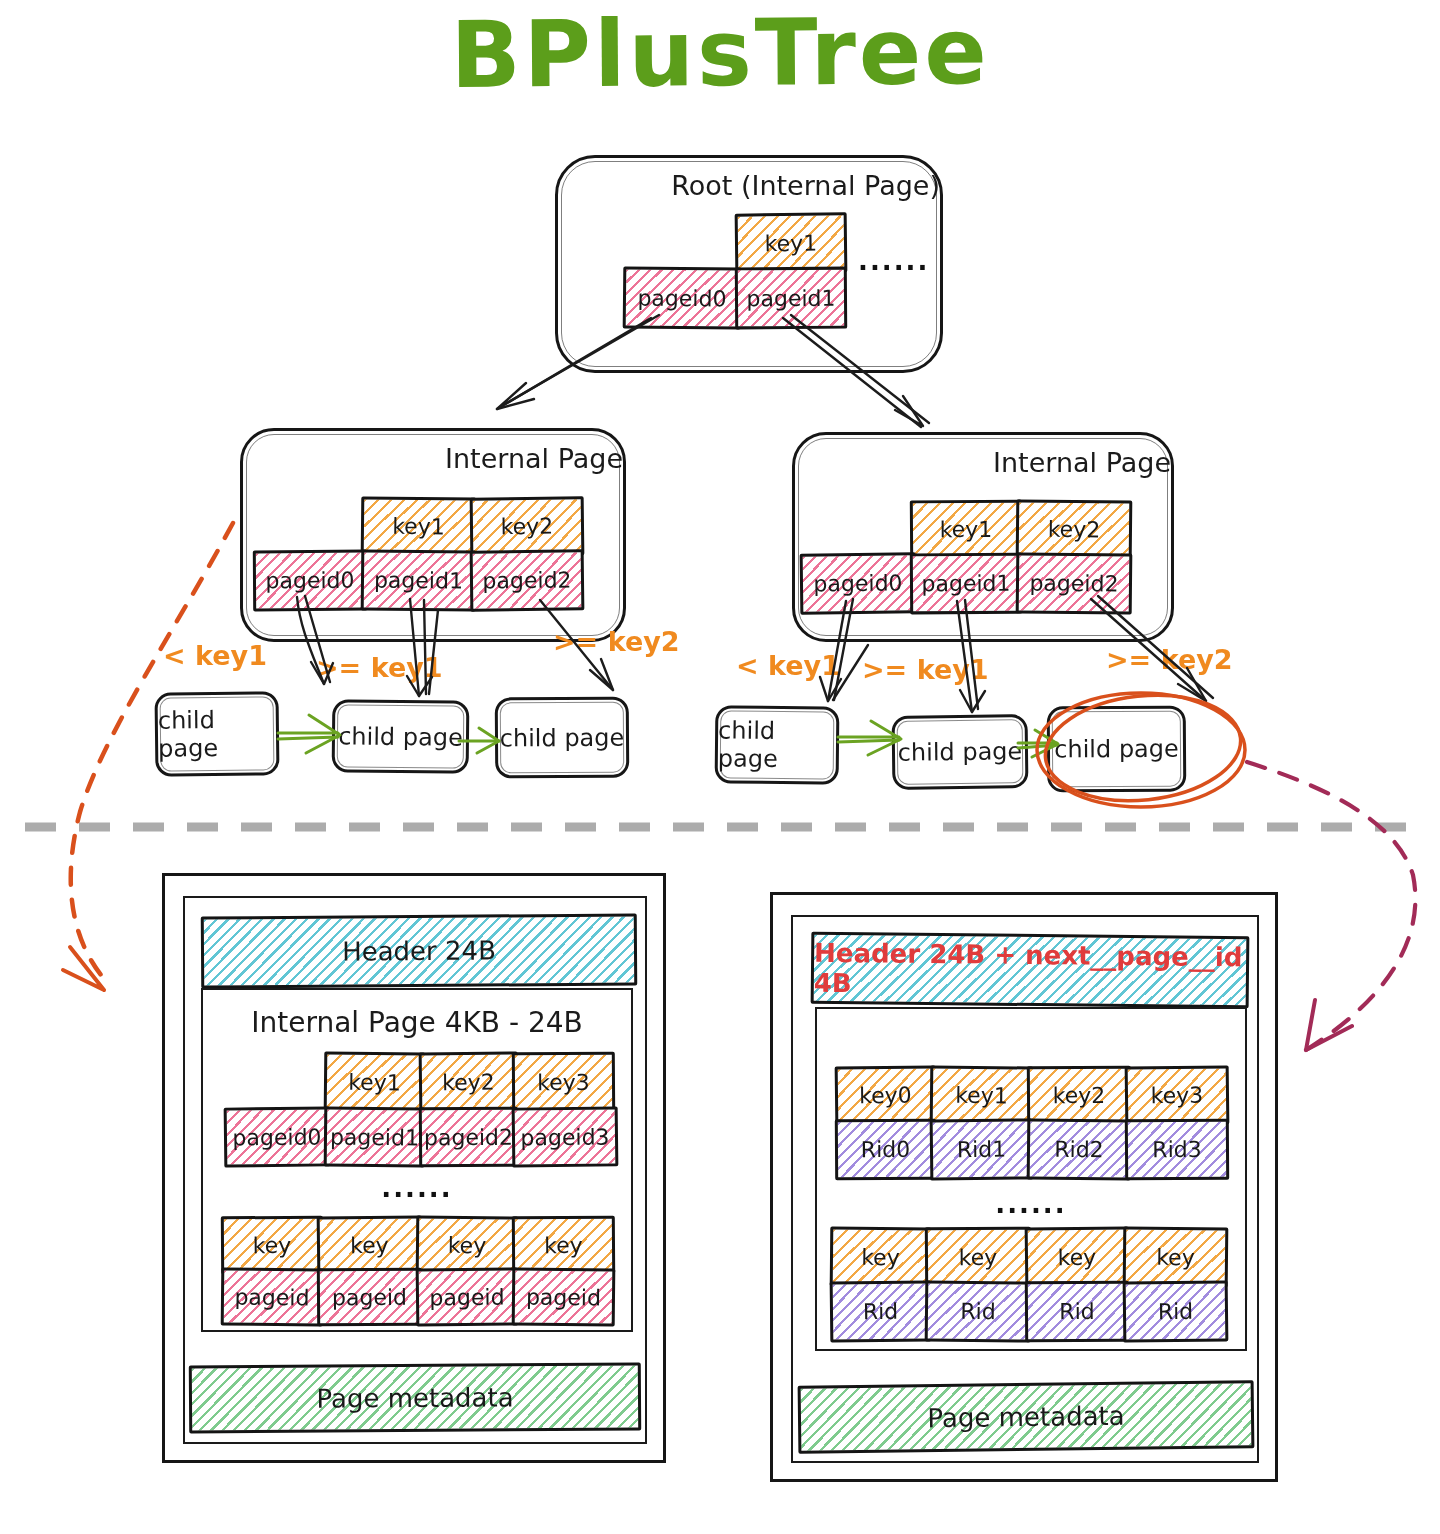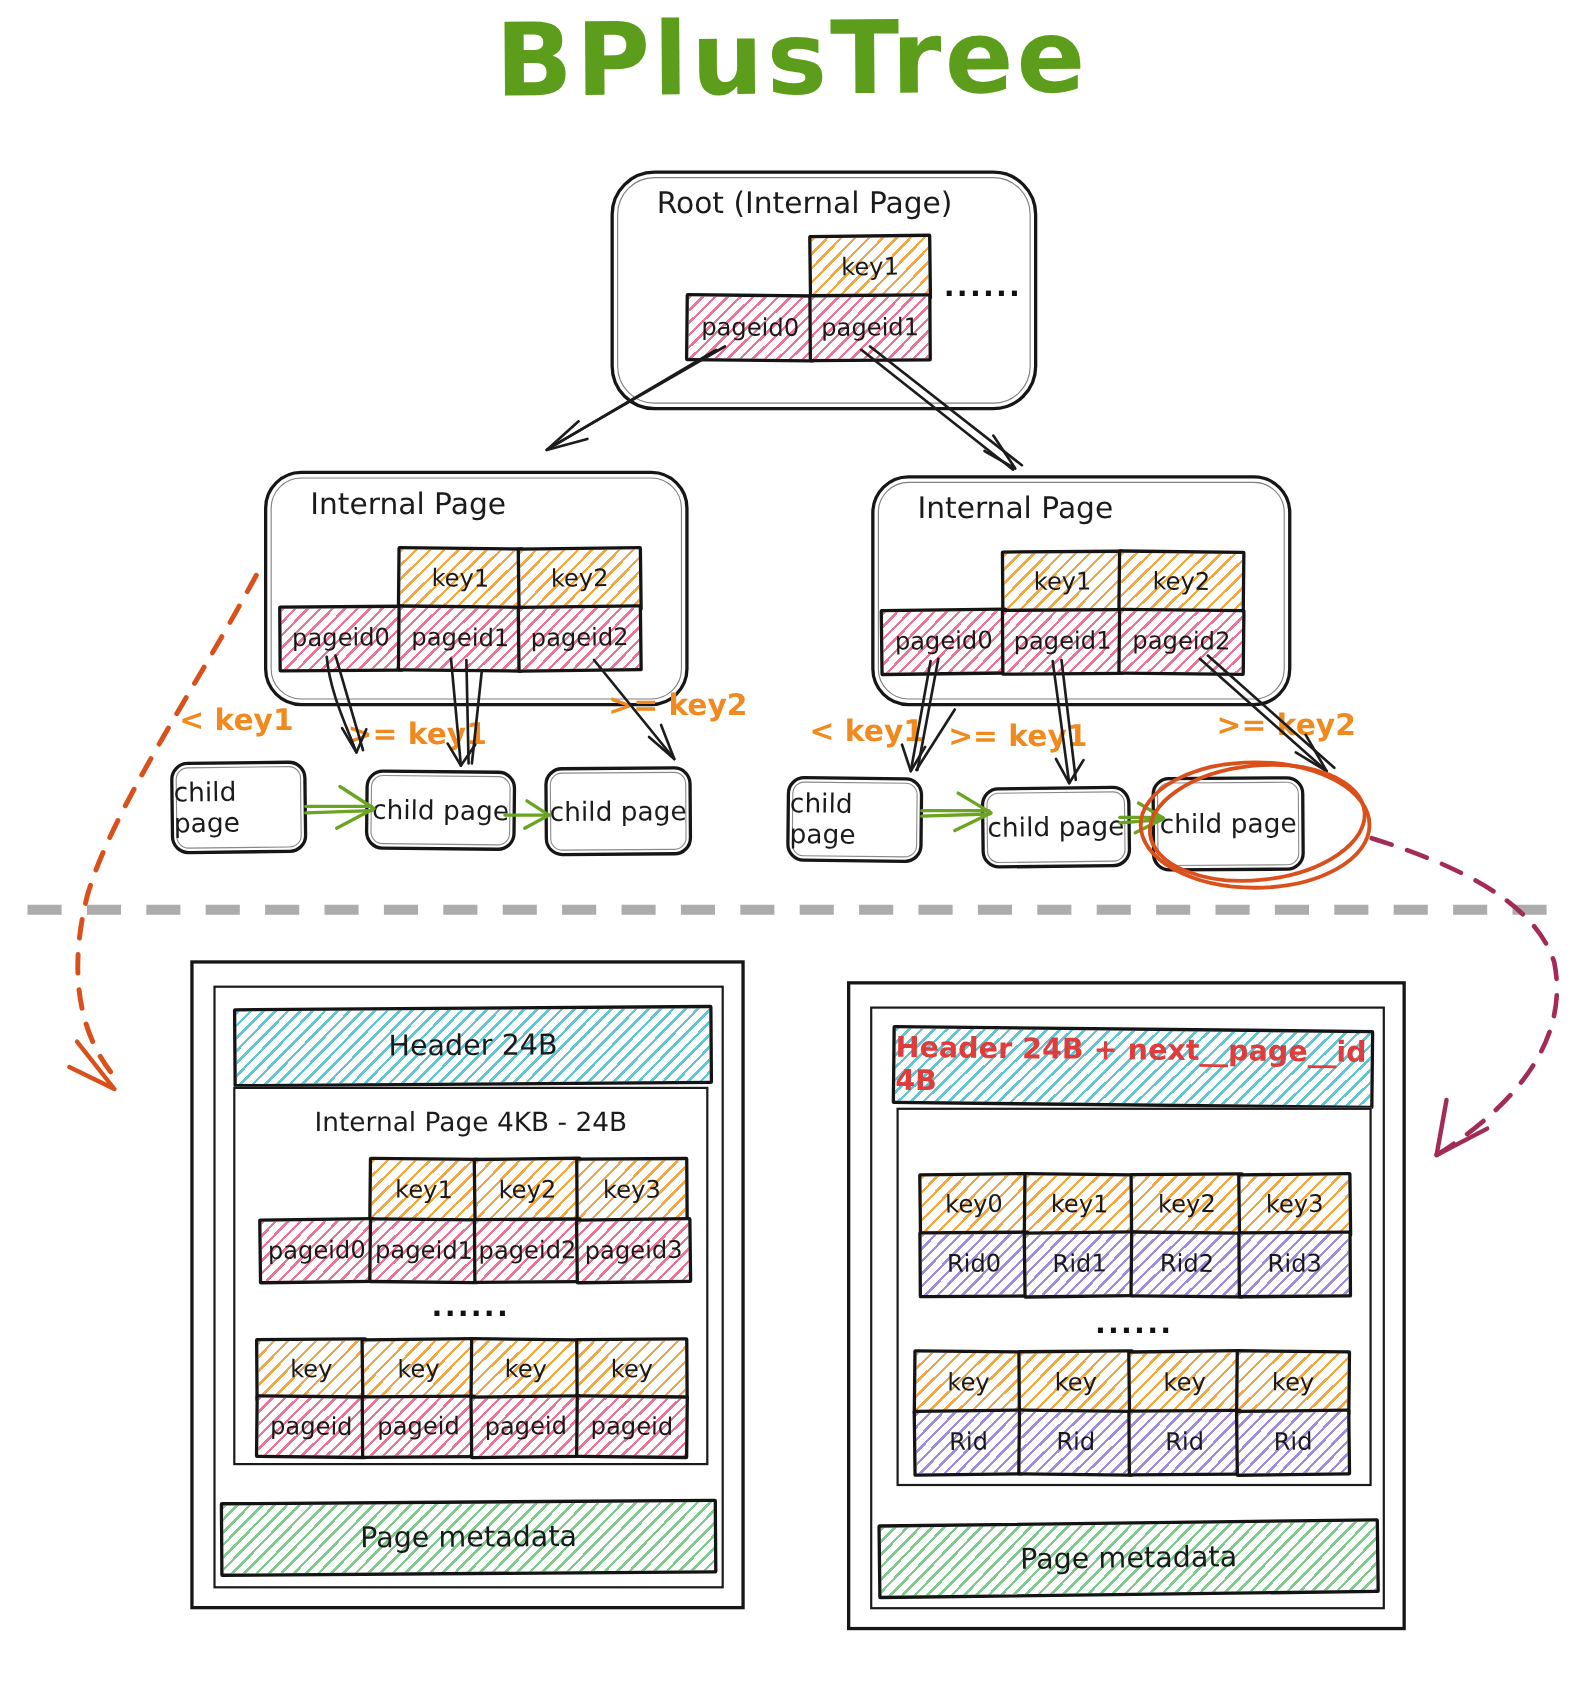--- a/index.html
+++ b/index.html
@@ -15,21 +15,21 @@
   
   .roundbox {
     position:absolute; border:3px solid #161616; border-radius:40px;
     outline:1.5px solid rgba(22,22,22,.55); outline-offset:-7px; background:#fff;
   }
   .childbox {
     position:absolute; border:3px solid #161616; border-radius:16px;
     outline:1.2px solid rgba(22,22,22,.5); outline-offset:-6px; background:#fff;
     display:flex; align-items:center; justify-content:center; font-size:24px;
   }
-  .boxtitle { position:absolute; left:0; right:0; top:12px; text-align:left; font-size:27px;padding-left:39px; }
+  .boxtitle { position:absolute; left:0; right:0; top:12px; text-align:right; font-size:27px; }
   
   .cell {
     position:absolute; border:3px solid #141414; background-color:#fff;
     display:flex; align-items:center; justify-content:center;
     font-size:22px; color:#191919; border-radius:2px;
   }
   .h-yellow { background-image:repeating-linear-gradient(135deg, rgba(242,163,58,.95) 0 2.2px, rgba(255,255,255,0) 2.2px 9px); }
   .h-pink   { background-image:repeating-linear-gradient(135deg, rgba(232,81,125,.80) 0 2.2px, rgba(255,255,255,0) 2.2px 8px); }
   .h-cyan   { background-image:repeating-linear-gradient(135deg, rgba(69,188,205,.85) 0 2.4px, rgba(255,255,255,0) 2.4px 8px); }
   .h-purple { background-image:repeating-linear-gradient(135deg, rgba(138,111,214,.80) 0 2.2px, rgba(255,255,255,0) 2.2px 8px); }
@@ -39,21 +39,21 @@
   
   .memouter {
     position:absolute; border:3px solid #161616; background:#fff;
   }
   .meminner {
     position:absolute; border:2.5px solid #1a1a1a;
   }
   .memcontent {
     position:absolute; border:2.5px solid #1a1a1a; background:#fff;
   }
-  .memtitle { position:absolute; left:0; right:0; top:16px; text-align:center; font-size:24px; }
+  .memtitle { position:absolute; left:0; right:0; top:16px; text-align:center; font-size:28px; }
   .headertext-red { color:#E03C3C; font-weight:700; font-size:26px; }
   .caption { position:absolute; text-align:center; font-size:27px; color:#161616; }
   .overlay { position:absolute; left:0; top:0; width:1440px; height:1534px; pointer-events:none; z-index:20; }
   .r1 { transform:rotate(-0.7deg); }
   .r2 { transform:rotate(0.6deg); }
   .r3 { transform:rotate(-0.4deg); }
 </style>
 </head>
 <body>
 
@@ -94,21 +94,21 @@
   <div class="childbox r1" style="left:892px; top:715px; width:130px; height:68px;">child page</div>
   <div class="childbox r3" style="left:1047px; top:706px; width:133px; height:80px;">child page</div>
 
   <div class="edgelabel" style="left:163px; top:640px;">&lt; key1</div>
   <div class="edgelabel" style="left:316px; top:652px;">&gt;= key1</div>
   <div class="edgelabel" style="left:553px; top:626px;">&gt;= key2</div>
   <div class="edgelabel" style="left:736px; top:650px;">&lt; key1</div>
   <div class="edgelabel" style="left:862px; top:654px;">&gt;= key1</div>
   <div class="edgelabel" style="left:1106px; top:644px;">&gt;= key2</div>
 
-  <div class="memouter" style="left:173px; top:873px; width:498px; height:584px;">
+  <div class="memouter" style="left:162px; top:873px; width:498px; height:584px;">
     <div class="meminner" style="left:18px; top:20px; width:460px; height:544px;"></div>
     <div class="cell h-cyan r3" style="left:36px; top:39px; width:430px; height:66px; font-size:26px;">Header 24B</div>
     <div class="memcontent" style="left:36px; top:112px; width:428px; height:340px;">
       <div class="memtitle">Internal Page 4KB - 24B</div>
       <div class="cell h-yellow r2" style="left:121px; top:62px; width:95px; height:55px;">key1</div>
       <div class="cell h-yellow r1" style="left:216px; top:62px; width:93px; height:55px;">key2</div>
       <div class="cell h-yellow r3" style="left:309px; top:62px; width:97px; height:55px;">key3</div>
       <div class="cell h-pink r1" style="left:21px; top:117px; width:100px; height:54px;">pageid0</div>
       <div class="cell h-pink r2" style="left:121px; top:117px; width:95px; height:54px;">pageid1</div>
       <div class="cell h-pink r3" style="left:216px; top:117px; width:93px; height:54px;">pageid2</div>

